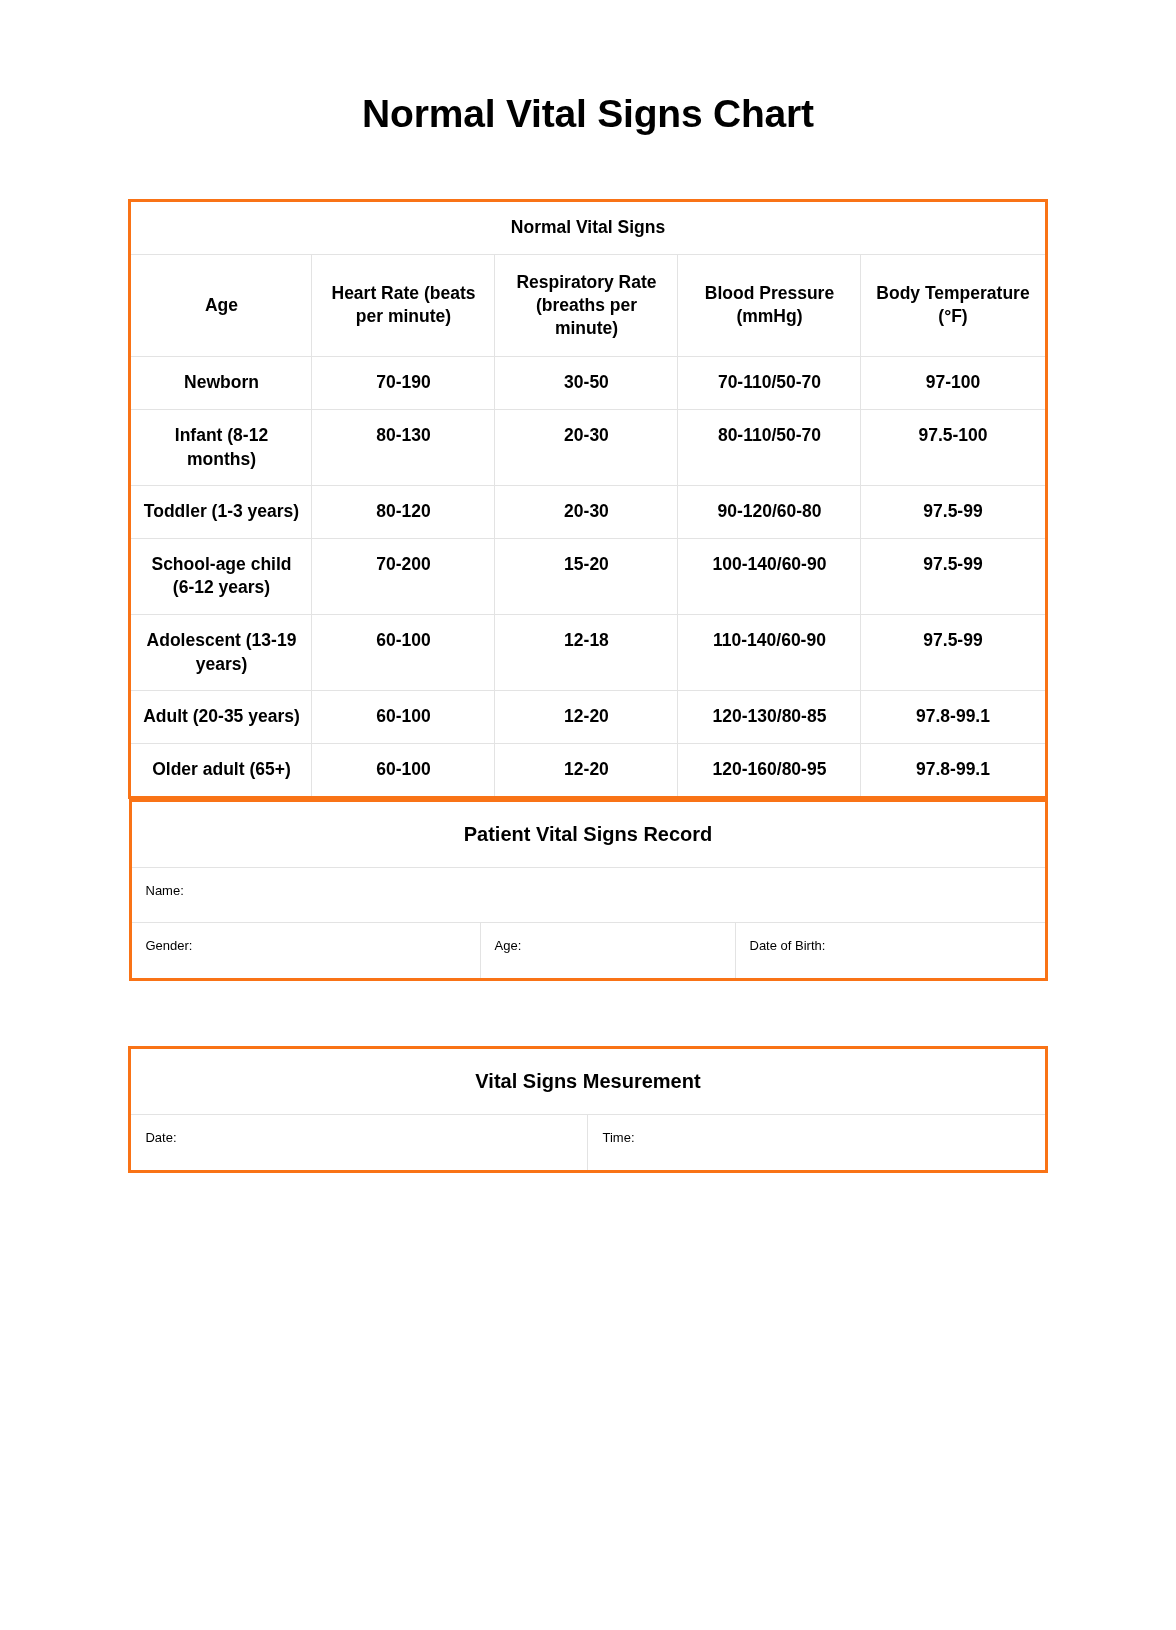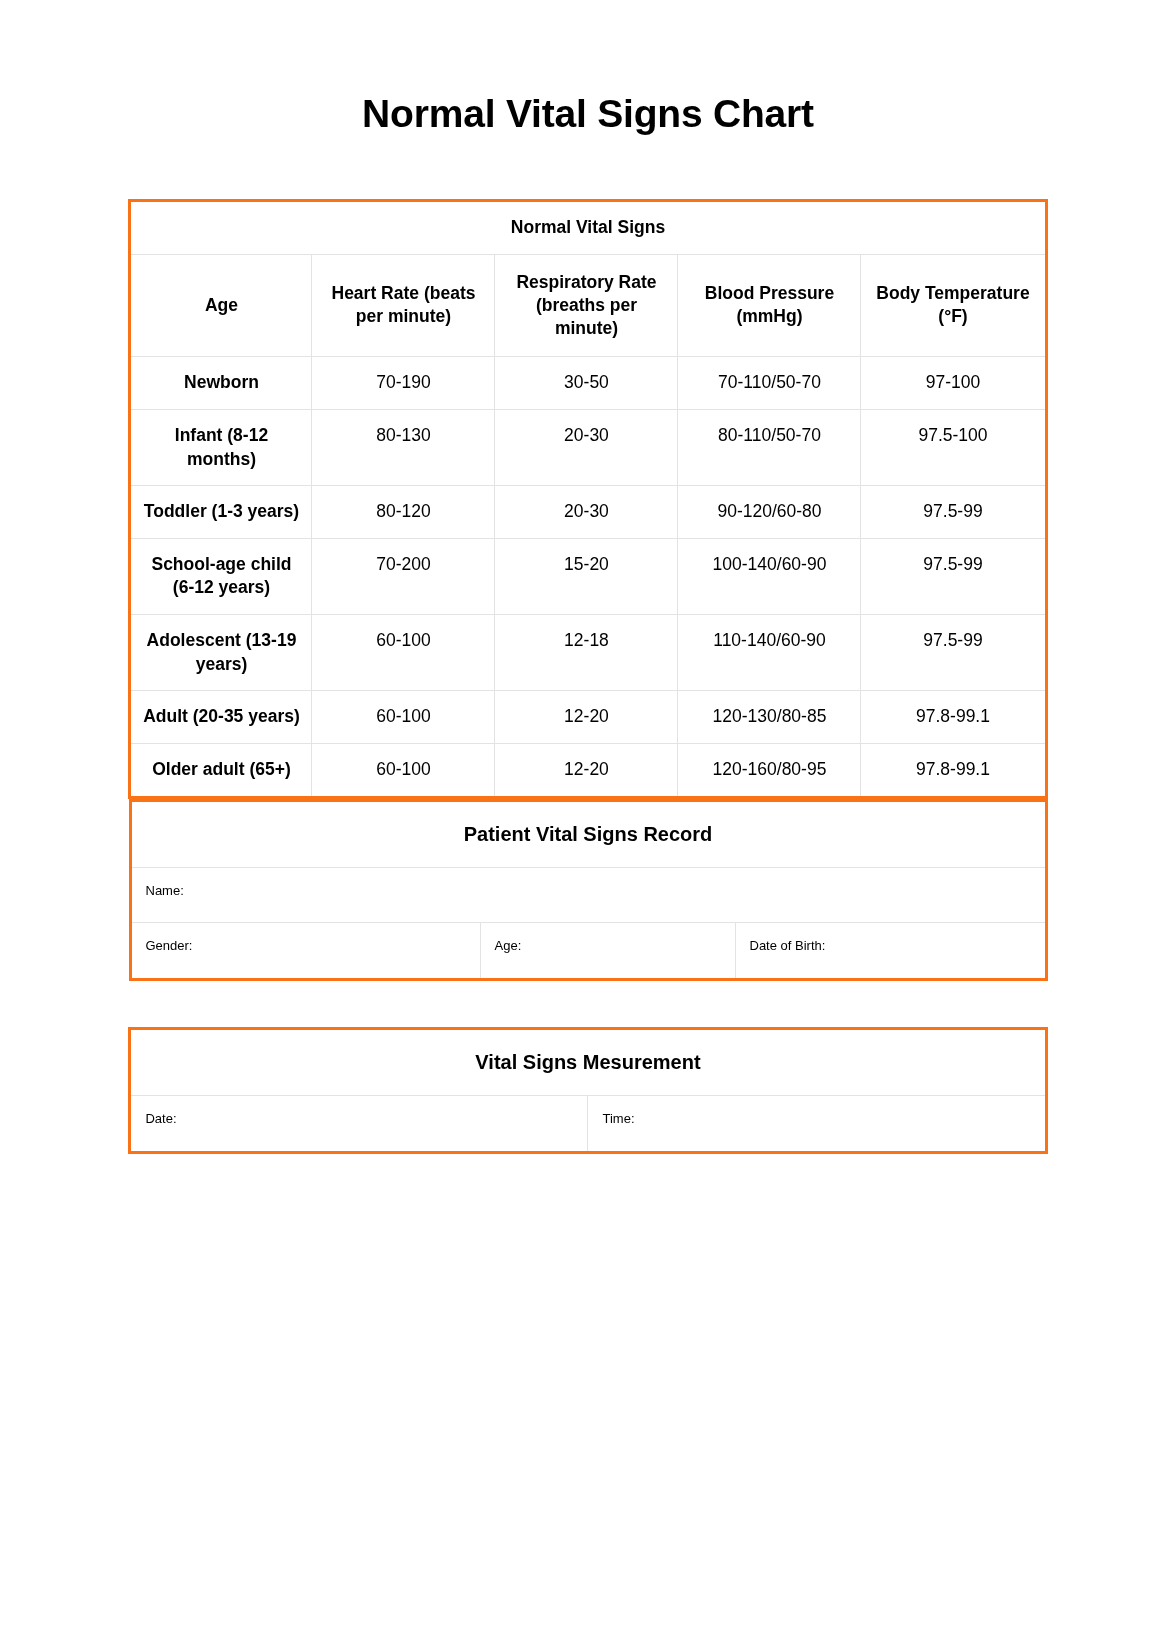--- a/index.html
+++ b/index.html
@@ -57,21 +57,21 @@
     padding: 14px 8px;
     line-height: 1.35;
     vertical-align: top;
   }
   #vitals-table td.age-cell {
     font-weight: bold;
     text-align: center;
   }
   #vitals-table td.val-cell {
     text-align: center;
-    font-weight: normal;
+    font-weight: bold;
   }
   .c-age { width: 182px; }
   .c-hr  { width: 183px; }
   .c-rr  { width: 183px; }
   .c-bp  { width: 183px; }
   .c-bt  { width: 185px; }
 
   #patient-table { }
   #patient-table td, #patient-table th {
     border: 1px solid #e3e3e3;
@@ -84,21 +84,21 @@
     font-size: 13px;
     text-align: left;
     padding: 15px 14px 23px;
     line-height: 1.3;
     font-weight: normal;
   }
   .pc-1 { width: 350px; }
   .pc-2 { width: 255px; }
   .pc-3 { width: 311px; }
 
-  #measure-table { margin-top: 46px; }
+  #measure-table { margin-top: 65px; }
   #measure-table td, #measure-table th {
     border: 1px solid #e3e3e3;
   }
   #measure-table .caption-cell {
     font-size: 20px;
     padding: 20px 10px 21px;
   }
   .mc-1 { width: 458px; }
   .mc-2 { width: 458px; }
 </style>

